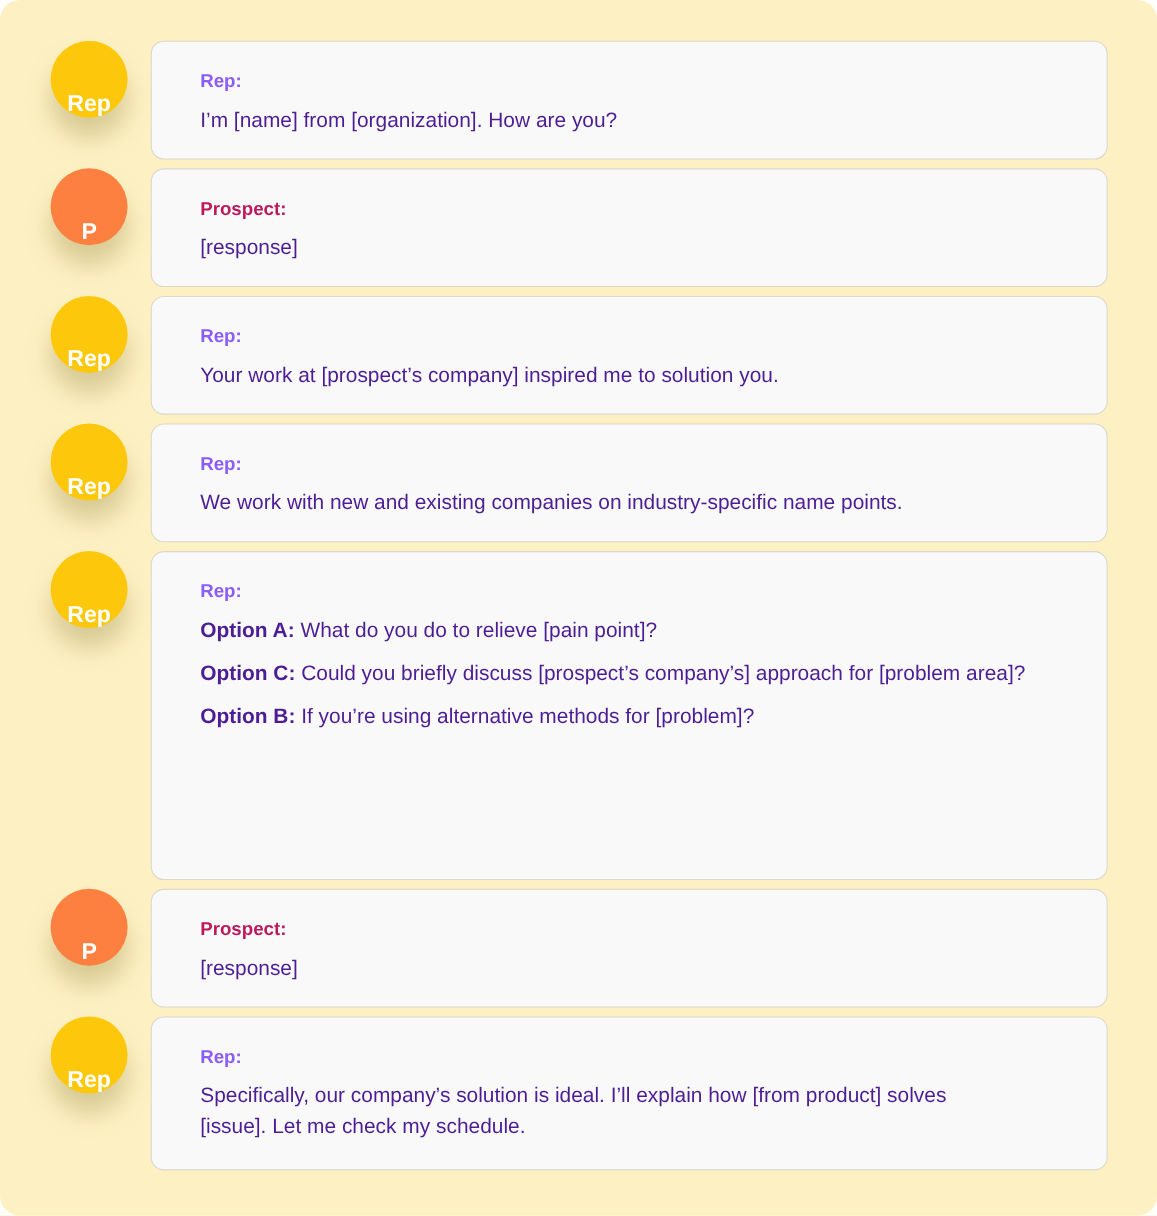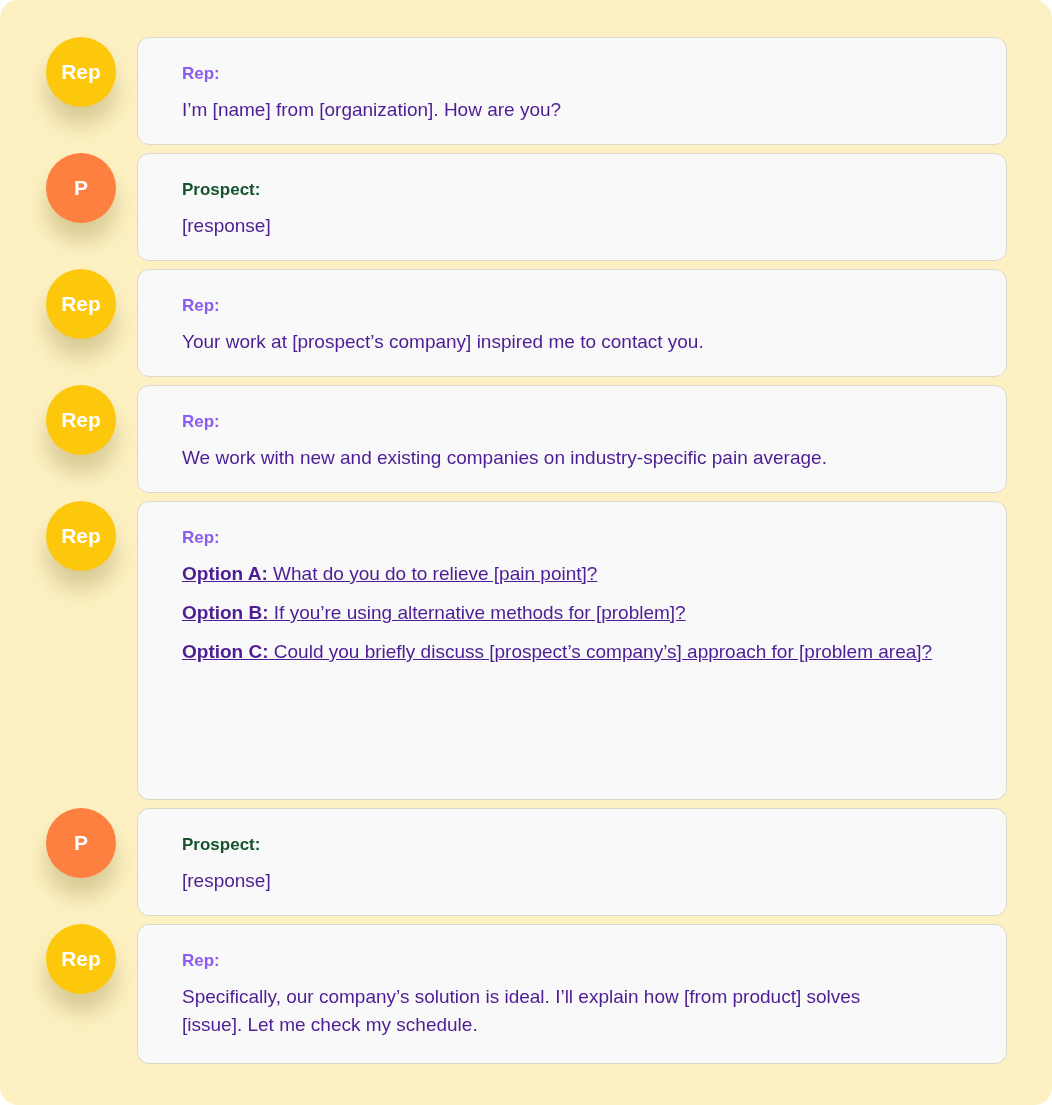--- a/index.html
+++ b/index.html
@@ -20,49 +20,49 @@
       left: 0; width: 1052px;
     }
     .avatar {
       position: absolute;
       left: 46px;
       width: 70px; height: 70px;
       border-radius: 50%;
       color: #ffffff;
       font-weight: bold;
       font-size: 21px;
-      display: flex; align-items: center; justify-content: center;
+      display: flex; align-items: flex-end; justify-content: center;
       box-shadow: 0 18px 22px rgba(150, 130, 60, 0.35);
     }
     .avatar.rep { background: #fdc80b; }
     .avatar.prospect { background: #fd8040; }
     .card {
       position: absolute;
       left: 137px; width: 870px;
       background: #f9f9f9;
       border: 1px solid #dcd8cc;
       border-radius: 12px;
       box-sizing: border-box;
       padding: 26px 44px 0 44px;
     }
     .speaker {
       font-size: 17px;
       font-weight: bold;
       margin: 0 0 12px 0;
       line-height: 20px;
     }
     .speaker.rep { color: #8b5cf6; }
-    .speaker.prospect { color: #14532d; }
+    .speaker.prospect { color: #be185d; }
     .msg {
       font-size: 19px;
       color: #4c1d95;
       line-height: 28px;
       margin: 0;
     }
-    .opt { margin-top: 11px; text-decoration: underline; }
+    .opt { margin-top: 11px; }
     .opt b { font-weight: bold; }
   </style>
 </head>
 <body>
 
 <div class="frame">
 
   <div class="row" style="top:37px;">
     <div class="avatar rep" style="top:0;">
       <span>Rep</span>
@@ -82,43 +82,43 @@
       <p class="msg">[response]</p>
     </div>
   </div>
 
   <div class="row" style="top:269px;">
     <div class="avatar rep" style="top:0;">
       <span>Rep</span>
     </div>
     <div class="card" style="top:0; height:108px;">
       <p class="speaker rep">Rep:</p>
-      <p class="msg">Your work at [prospect’s company] inspired me to contact you.</p>
+      <p class="msg">Your work at [prospect’s company] inspired me to solution you.</p>
     </div>
   </div>
 
   <div class="row" style="top:385px;">
     <div class="avatar rep" style="top:0;">
       <span>Rep</span>
     </div>
     <div class="card" style="top:0; height:108px;">
       <p class="speaker rep">Rep:</p>
-      <p class="msg">We work with new and existing companies on industry-specific pain average.</p>
+      <p class="msg">We work with new and existing companies on industry-specific name points.</p>
     </div>
   </div>
 
   <div class="row" style="top:501px;">
     <div class="avatar rep" style="top:0;">
       <span>Rep</span>
     </div>
     <div class="card" style="top:0; height:299px;">
       <p class="speaker rep">Rep:</p>
       <p class="msg opt"><b>Option A:</b><span> What do you do to relieve [pain point]?</span></p>
+      <p class="msg opt"><b>Option C:</b><span> Could you briefly discuss [prospect’s company’s] approach for [problem area]?</span></p>
       <p class="msg opt"><b>Option B:</b><span> If you’re using alternative methods for [problem]?</span></p>
-      <p class="msg opt"><b>Option C:</b><span> Could you briefly discuss [prospect’s company’s] approach for [problem area]?</span></p>
     </div>
   </div>
 
   <div class="row" style="top:808px;">
     <div class="avatar prospect" style="top:0;">
       <span>P</span>
     </div>
     <div class="card" style="top:0; height:108px;">
       <p class="speaker prospect">Prospect:</p>
       <p class="msg">[response]</p>

